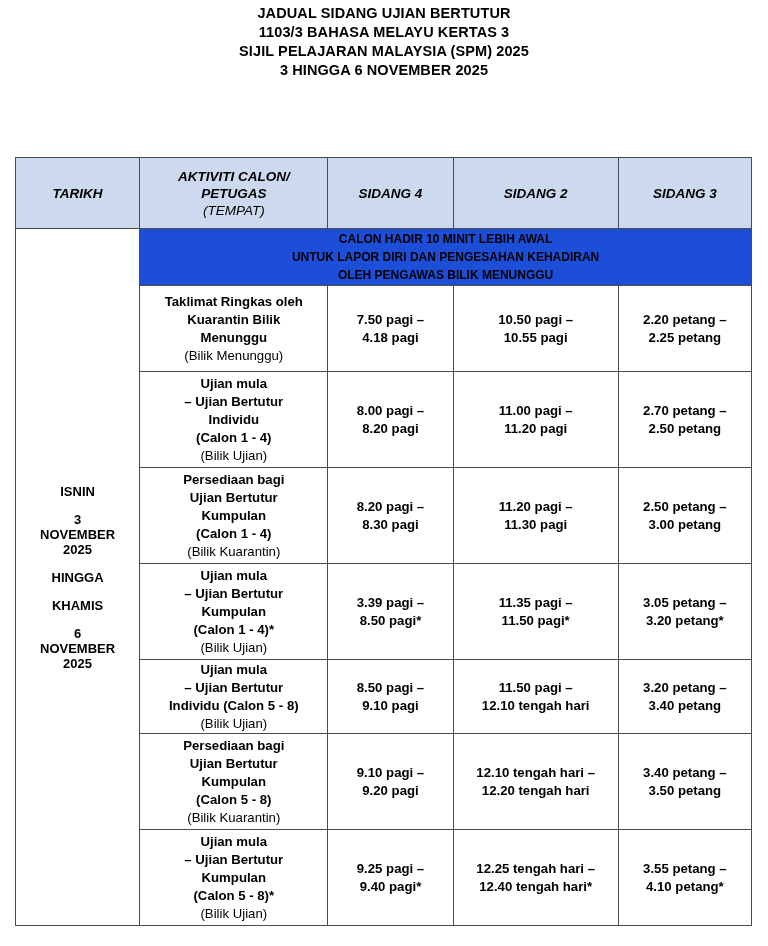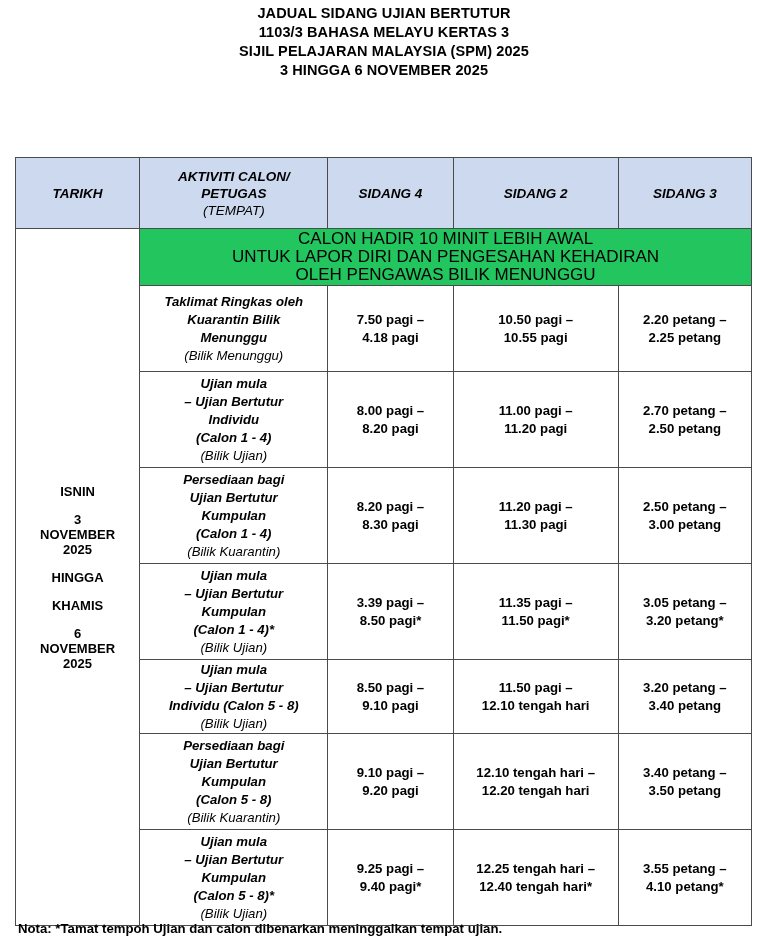--- a/index.html
+++ b/index.html
@@ -67,41 +67,40 @@
     font-weight: bold;
     line-height: 17px;
     font-style: italic;
   }
   thead th .sub {
     font-weight: normal;
     font-size: 13.5px;
   }
 
   td.notice {
-    background: #22c55e;
+    background: #1d4ed8;
     height: 56px;
-    font-size: 17px;
-    font-weight: normal;
+    font-size: 12px;
+    font-weight: bold;
     line-height: 18px;
   }
   td.tarikh-cell {
     font-size: 13px;
     font-weight: bold;
     line-height: 15px;
     vertical-align: middle;
     margin-top: 37px;
   }
   td.tarikh-cell .gap { display: block; height: 13px; }
 
   td.activity {
     font-size: 13.2px;
     font-weight: bold;
     line-height: 18px;
     padding: 4px 4px;
-    font-style: italic;
   }
   td.activity .place {
     font-weight: normal;
     display: block;
   }
   td.time {
     font-size: 13.2px;
     font-weight: bold;
     line-height: 18px;
     padding: 4px 3px;
@@ -334,15 +333,14 @@
           <td class="time">
             <div>3.55 petang –</div>
             <div>4.10 petang*</div>
           </td>
         </tr>
 
       </tbody>
     </table>
   </div>
 
-  <div class="note">Nota: *Tamat tempoh Ujian dan calon dibenarkan meninggalkan tempat ujian.</div>
 
 </div>
 
 </body></html>

